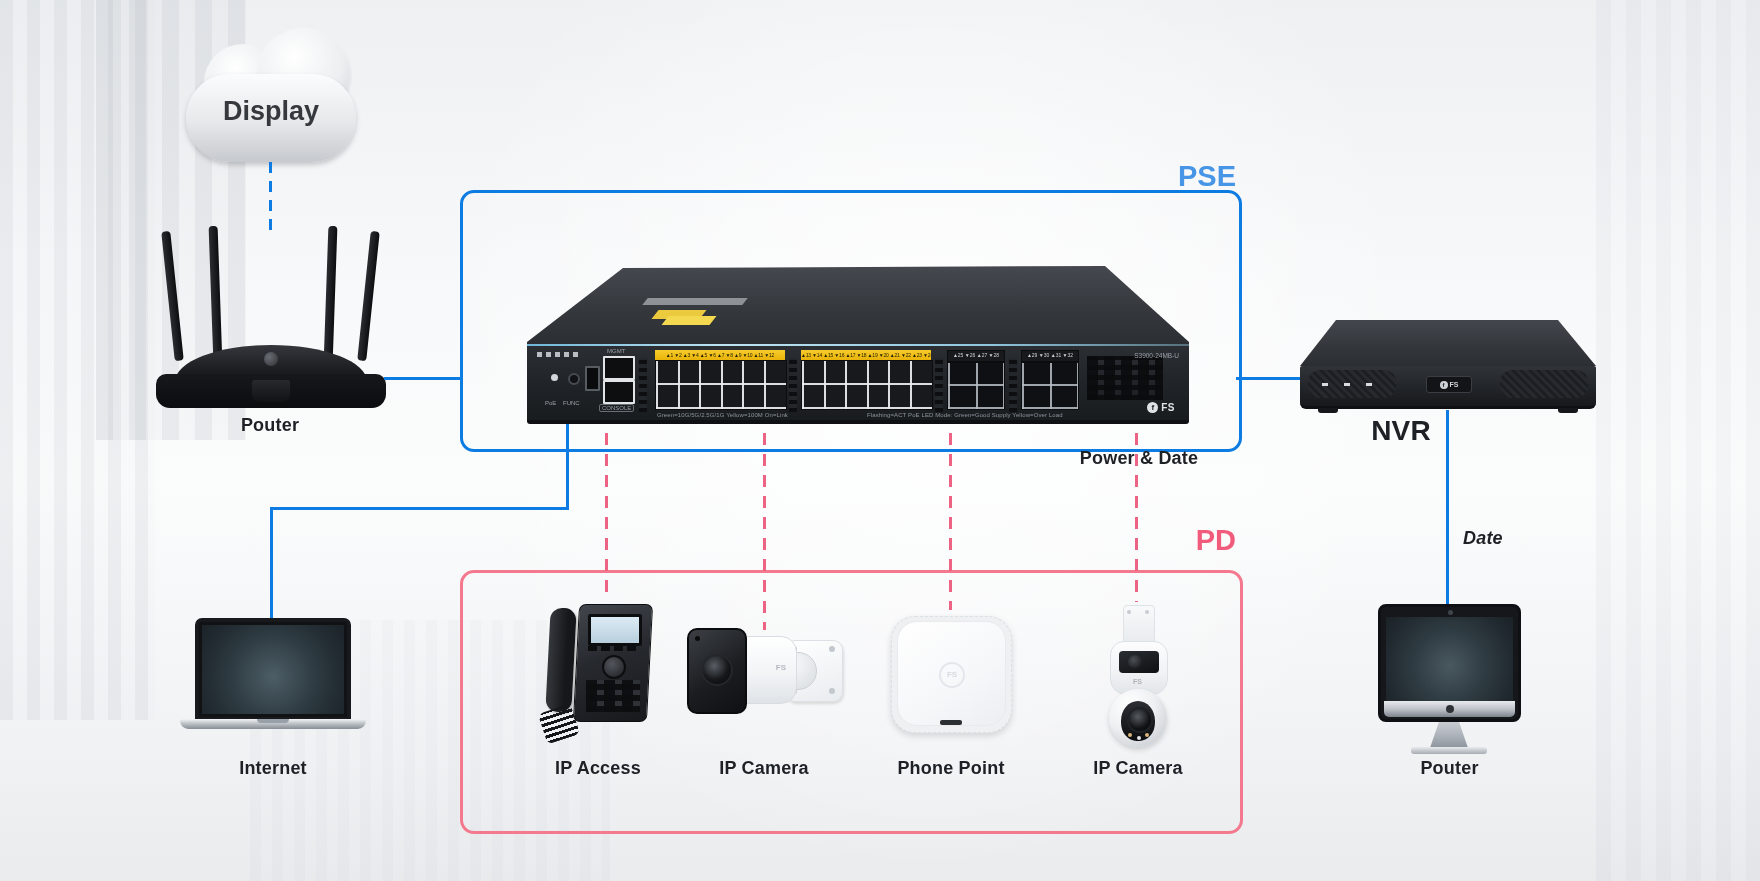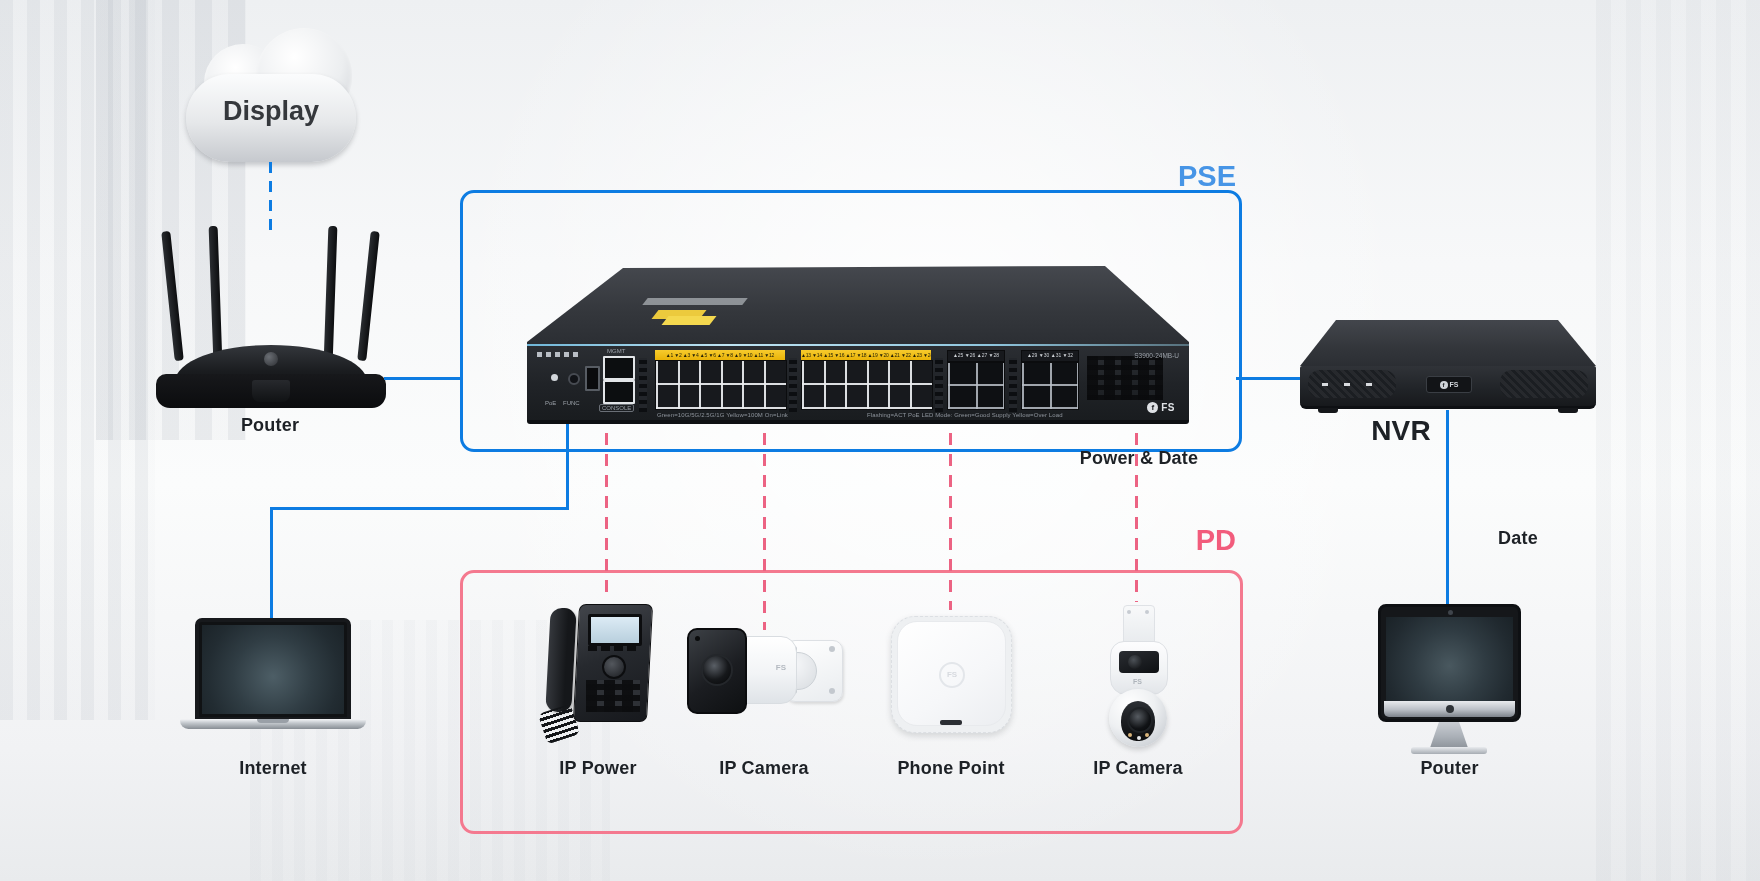--- a/index.html
+++ b/index.html
@@ -170,35 +170,35 @@
         <div style="width:8px;height:8px;border-radius:50%;background:#cfd3d8;color:#17191c;font-size:6px;font-weight:700;line-height:8px;text-align:center;">f</div>
         <div style="font-size:7px;font-weight:700;color:#cfd3d8;">FS</div>
       </div>
     </div>
     <div class="abs" style="left:18px;top:88px;width:20px;height:5px;background:#15171a;border-radius:0 0 3px 3px;"></div>
     <div class="abs" style="left:258px;top:88px;width:20px;height:5px;background:#15171a;border-radius:0 0 3px 3px;"></div>
   </div>
   <div class="lbl" style="left:1331px;top:415px;width:140px;font-size:28px;">NVR</div>
 
   <div class="vline" style="left:1446px;top:410px;height:196px;"></div>
-  <div class="lbl" style="left:1463px;top:528px;width:110px;text-align:center;">Date</div>
+  <div class="lbl" style="left:1463px;top:528px;width:110px;text-align:left;font-style:italic;">Date</div>
 
   <div class="group-box pd-box" style="left:460px;top:570px;width:777px;height:258px;"></div>
   <div class="tag" style="left:1130px;top:524px;width:106px;color:#f25c7c;">PD</div>
 
   <div class="abs" style="left:540px;top:600px;width:120px;height:145px;z-index:3;">
     <div class="abs" style="left:8px;top:8px;width:26px;height:104px;border-radius:12px;background:linear-gradient(90deg,#35383d,#15171a 70%);transform:rotate(3deg);box-shadow:2px 2px 3px rgba(0,0,0,.25);"></div>
     <div class="abs" style="left:36px;top:4px;width:72px;height:116px;border-radius:7px;background:linear-gradient(160deg,#42454b 0%,#26292e 45%,#17191d 100%);transform:skewX(-3deg);border:1px solid #0d0e10;"></div>
     <div class="abs" style="left:48px;top:14px;width:48px;height:26px;background:linear-gradient(#dcebf5,#b8cfdd);border:3px solid #0c0d0f;border-radius:2px;"></div>
     <div class="abs" style="left:48px;top:46px;width:50px;height:5px;background:repeating-linear-gradient(90deg,#0c0d0f 0 9px,rgba(0,0,0,0) 9px 13px);"></div>
     <div class="abs" style="left:62px;top:55px;width:20px;height:20px;border-radius:50%;background:radial-gradient(circle at 40% 35%,#53575d,#1a1c20);border:2px solid #0c0d0f;"></div>
     <div class="abs" style="left:46px;top:80px;width:54px;height:32px;background:repeating-linear-gradient(0deg,rgba(12,13,15,.95) 0 6px,rgba(0,0,0,0) 6px 11px),repeating-linear-gradient(90deg,rgba(12,13,15,.95) 0 11px,rgba(0,0,0,0) 11px 18px),#2e3136;"></div>
     <div class="abs" style="left:2px;top:108px;width:34px;height:32px;background:repeating-linear-gradient(0deg,#141619 0 3px,rgba(0,0,0,0) 3px 6px);border-radius:6px;transform:rotate(-18deg);"></div>
   </div>
-  <div class="lbl" style="left:508px;top:758px;width:180px;">IP Power</div>
+  <div class="lbl" style="left:508px;top:758px;width:180px;">IP Access</div>
 
   <div class="abs" style="left:687px;top:628px;width:155px;height:90px;z-index:3;">
     <div class="abs" style="left:98px;top:12px;width:56px;height:60px;border-radius:10px;background:linear-gradient(160deg,#ffffff,#e9ecef);border:1px solid #dde0e4;box-shadow:1px 2px 3px rgba(0,0,0,.12);"></div>
     <div class="abs" style="left:104px;top:18px;width:6px;height:6px;border-radius:50%;background:#c3c8ce;"></div>
     <div class="abs" style="left:142px;top:18px;width:6px;height:6px;border-radius:50%;background:#c3c8ce;"></div>
     <div class="abs" style="left:104px;top:60px;width:6px;height:6px;border-radius:50%;background:#c3c8ce;"></div>
     <div class="abs" style="left:142px;top:60px;width:6px;height:6px;border-radius:50%;background:#c3c8ce;"></div>
     <div class="abs" style="left:92px;top:24px;width:36px;height:36px;border-radius:50%;background:radial-gradient(circle at 35% 30%,#f7f8fa,#d8dce0);border:1px solid #ccd1d6;"></div>
     <div class="abs" style="left:44px;top:8px;width:64px;height:66px;border-radius:8px 16px 16px 8px;background:linear-gradient(180deg,#ffffff 0%,#f2f4f6 55%,#dfe3e7 100%);border:1px solid #d9dde1;">
       <div style="position:absolute;right:10px;top:26px;font-size:8px;font-weight:700;color:#b4bac1;">FS</div>

